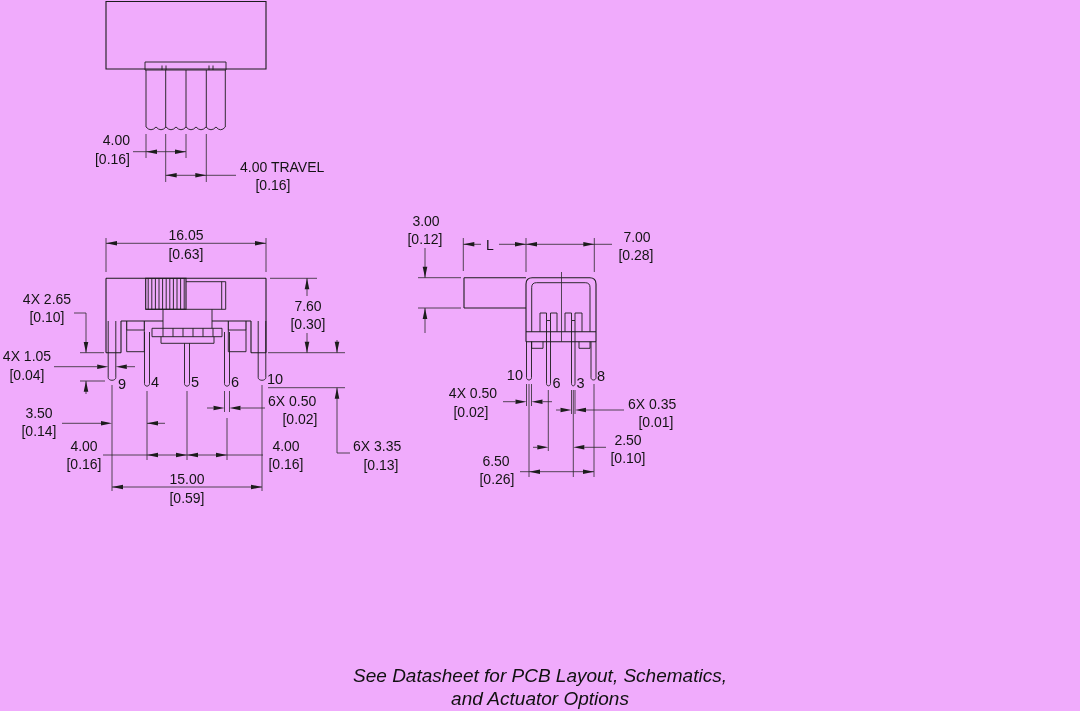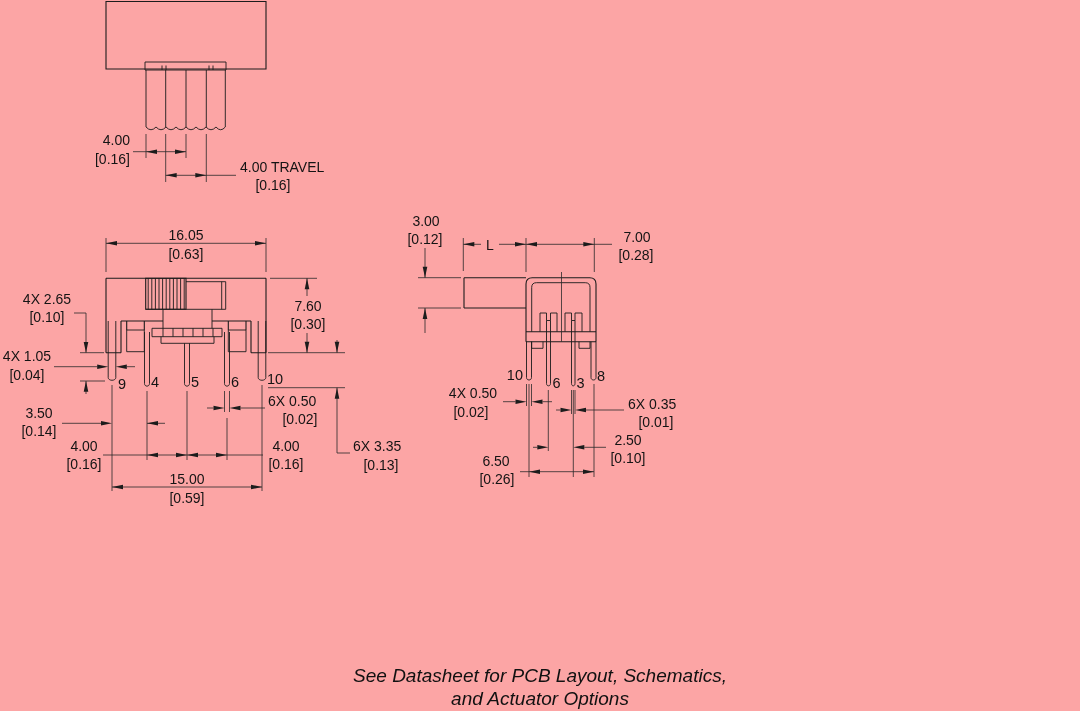--- a/index.html
+++ b/index.html
@@ -1,16 +1,16 @@
 <!DOCTYPE html>
 <html><head>
 <meta charset="utf-8">
 <style>
   html,body{margin:0;padding:0;background:#ffffff;}
-  .stage{position:relative;width:1080px;height:711px;background:#fca5a5;overflow:hidden;}
+  .stage{position:relative;width:1080px;height:711px;background:#f0abfc;overflow:hidden;}
   svg{display:block;}
   text{font-family:"Liberation Sans",sans-serif;font-size:14px;fill:#141414;}
   .pinlbl{font-size:14.5px;}
   .note-text{font-size:19px;font-style:italic;fill:#111;}
   .part{fill:none;stroke:#1c1c1c;stroke-width:1.1;}
   .partthin{fill:none;stroke:#1c1c1c;stroke-width:0.9;}
   .dim{fill:none;stroke:#2a2a2a;stroke-width:0.8;}
   .ah{fill:#1c1c1c;stroke:none;}
 </style>
 </head>

